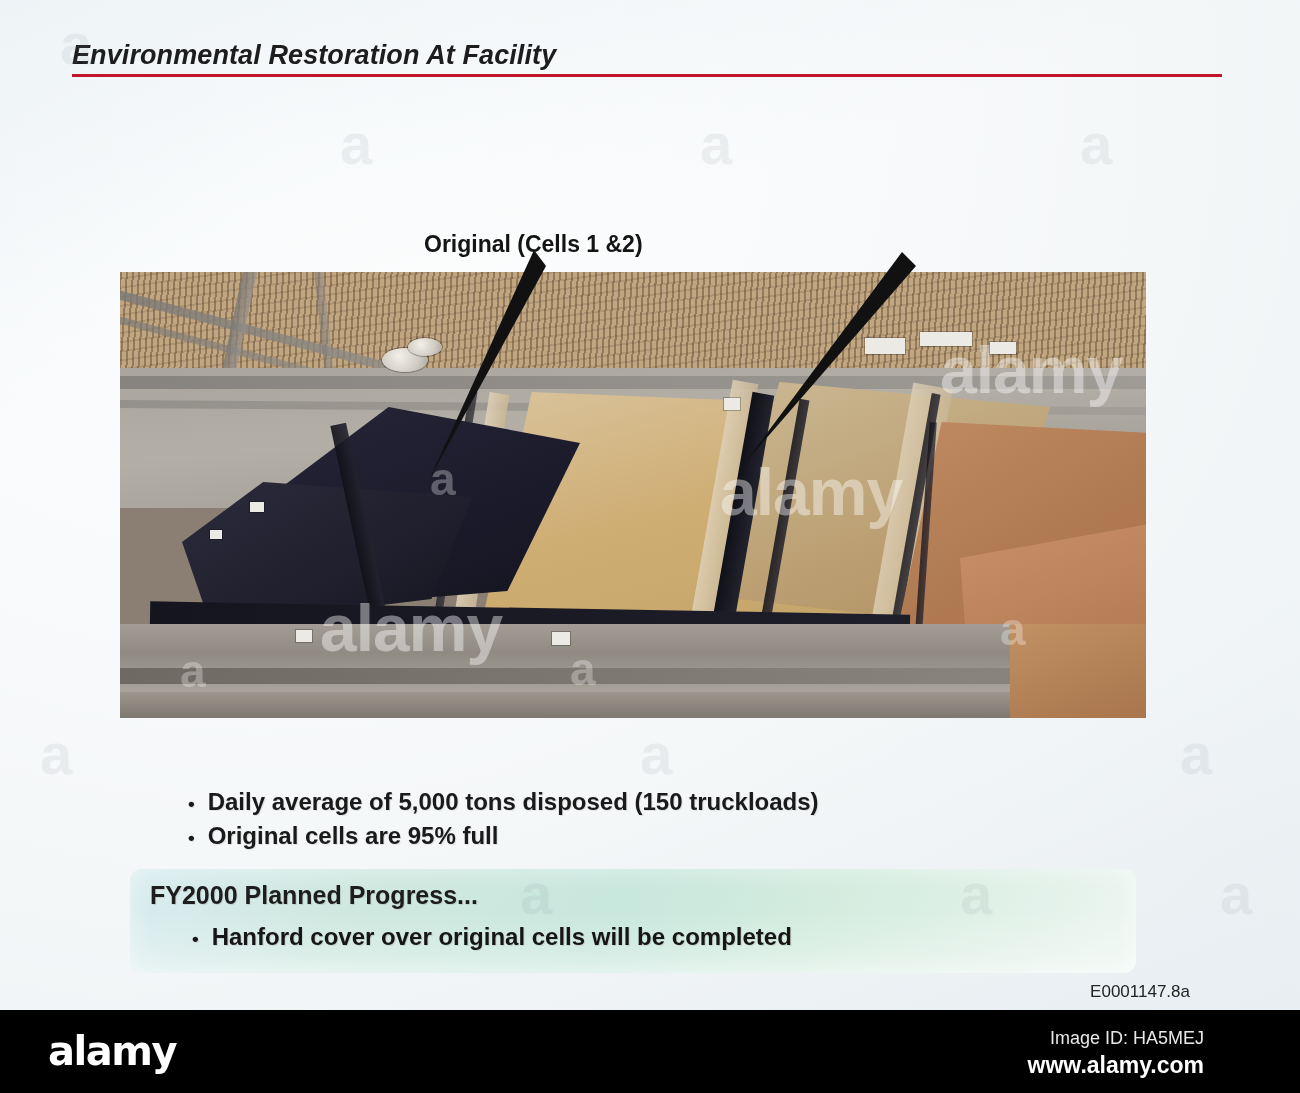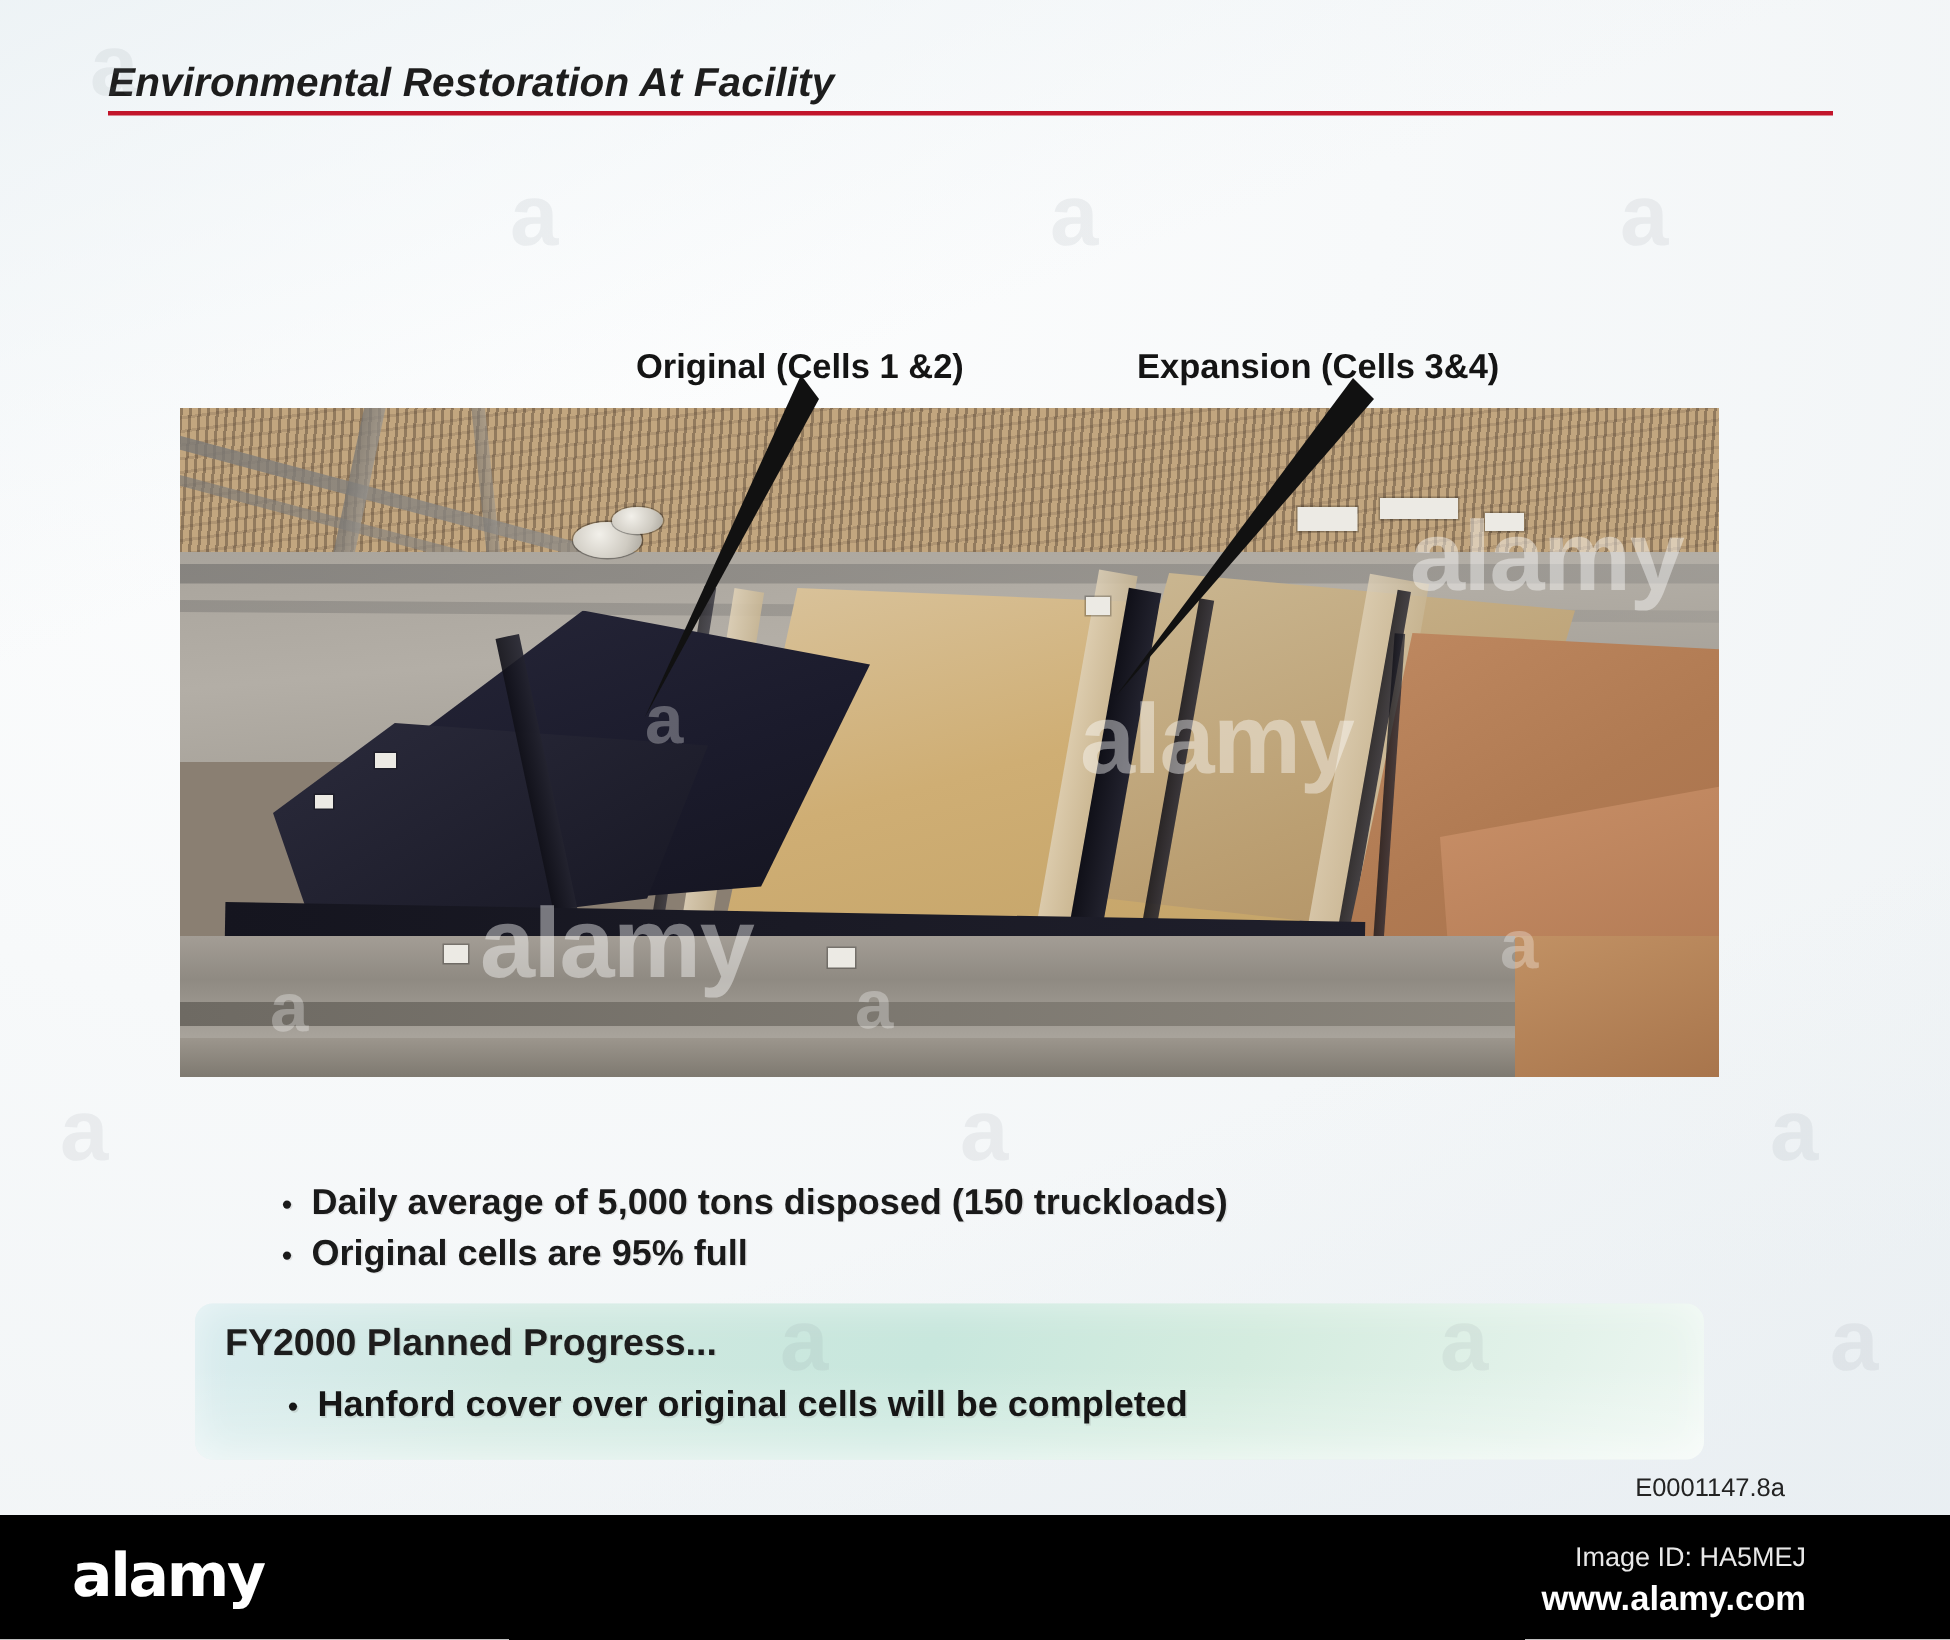--- a/index.html
+++ b/index.html
@@ -257,21 +257,20 @@
   <div class="wm-page" style="left:1180px;top:720px;">a</div>
   <div class="wm-page" style="left:520px;top:860px;">a</div>
   <div class="wm-page" style="left:960px;top:860px;">a</div>
   <div class="wm-page" style="left:1220px;top:860px;">a</div>
 
   <div class="hdr-text">Environmental Restoration At Facility</div>
   <div class="hdr-rule"></div>
 
 
   <div class="callout" id="callout-original">Original (Cells 1 &amp;2)</div>
-  <div class="callout" id="callout-expansion">Expansion (Cells 3&amp;4)</div>
 
   <svg class="pointer" style="left:410px;top:250px;width:140px;height:230px;" viewBox="0 0 140 230">
     <polygon points="124,0 136,16 20,228" fill="#111111"></polygon>
   </svg>
   <svg class="pointer" style="left:730px;top:252px;width:190px;height:215px;" viewBox="0 0 190 215">
     <polygon points="172,0 186,14 14,212" fill="#111111"></polygon>
   </svg>
 
   <div id="photo">
 

